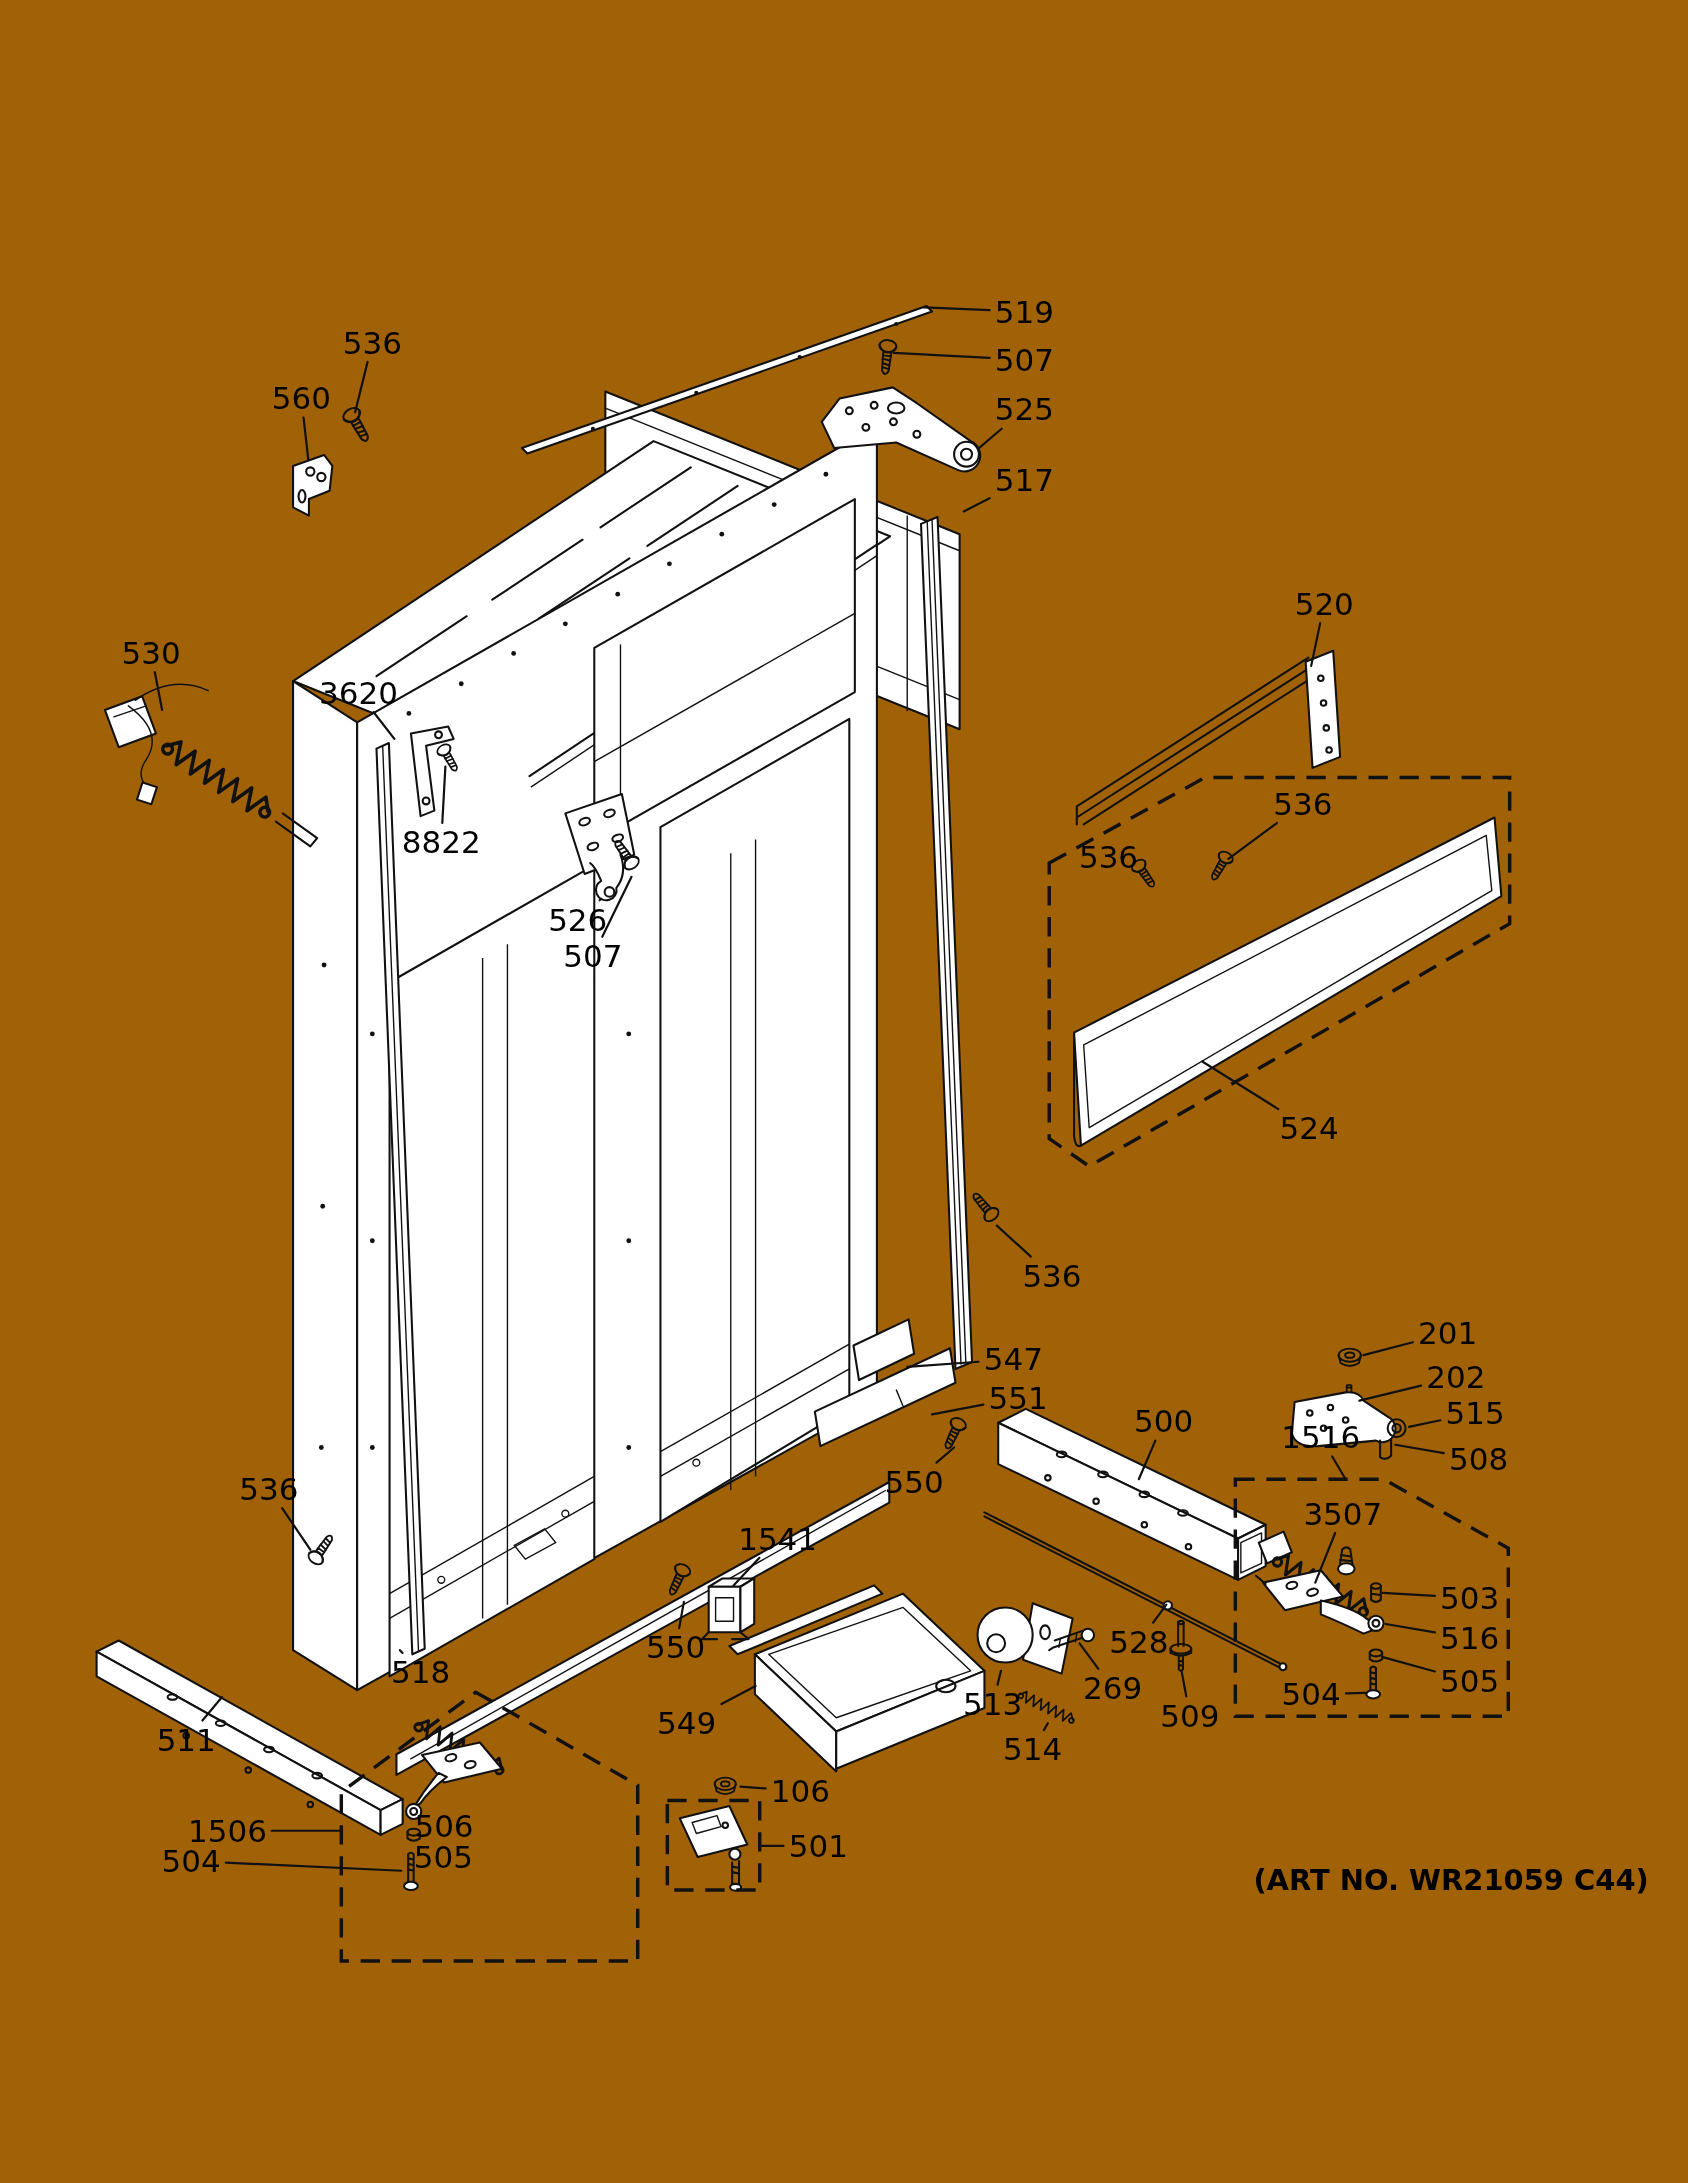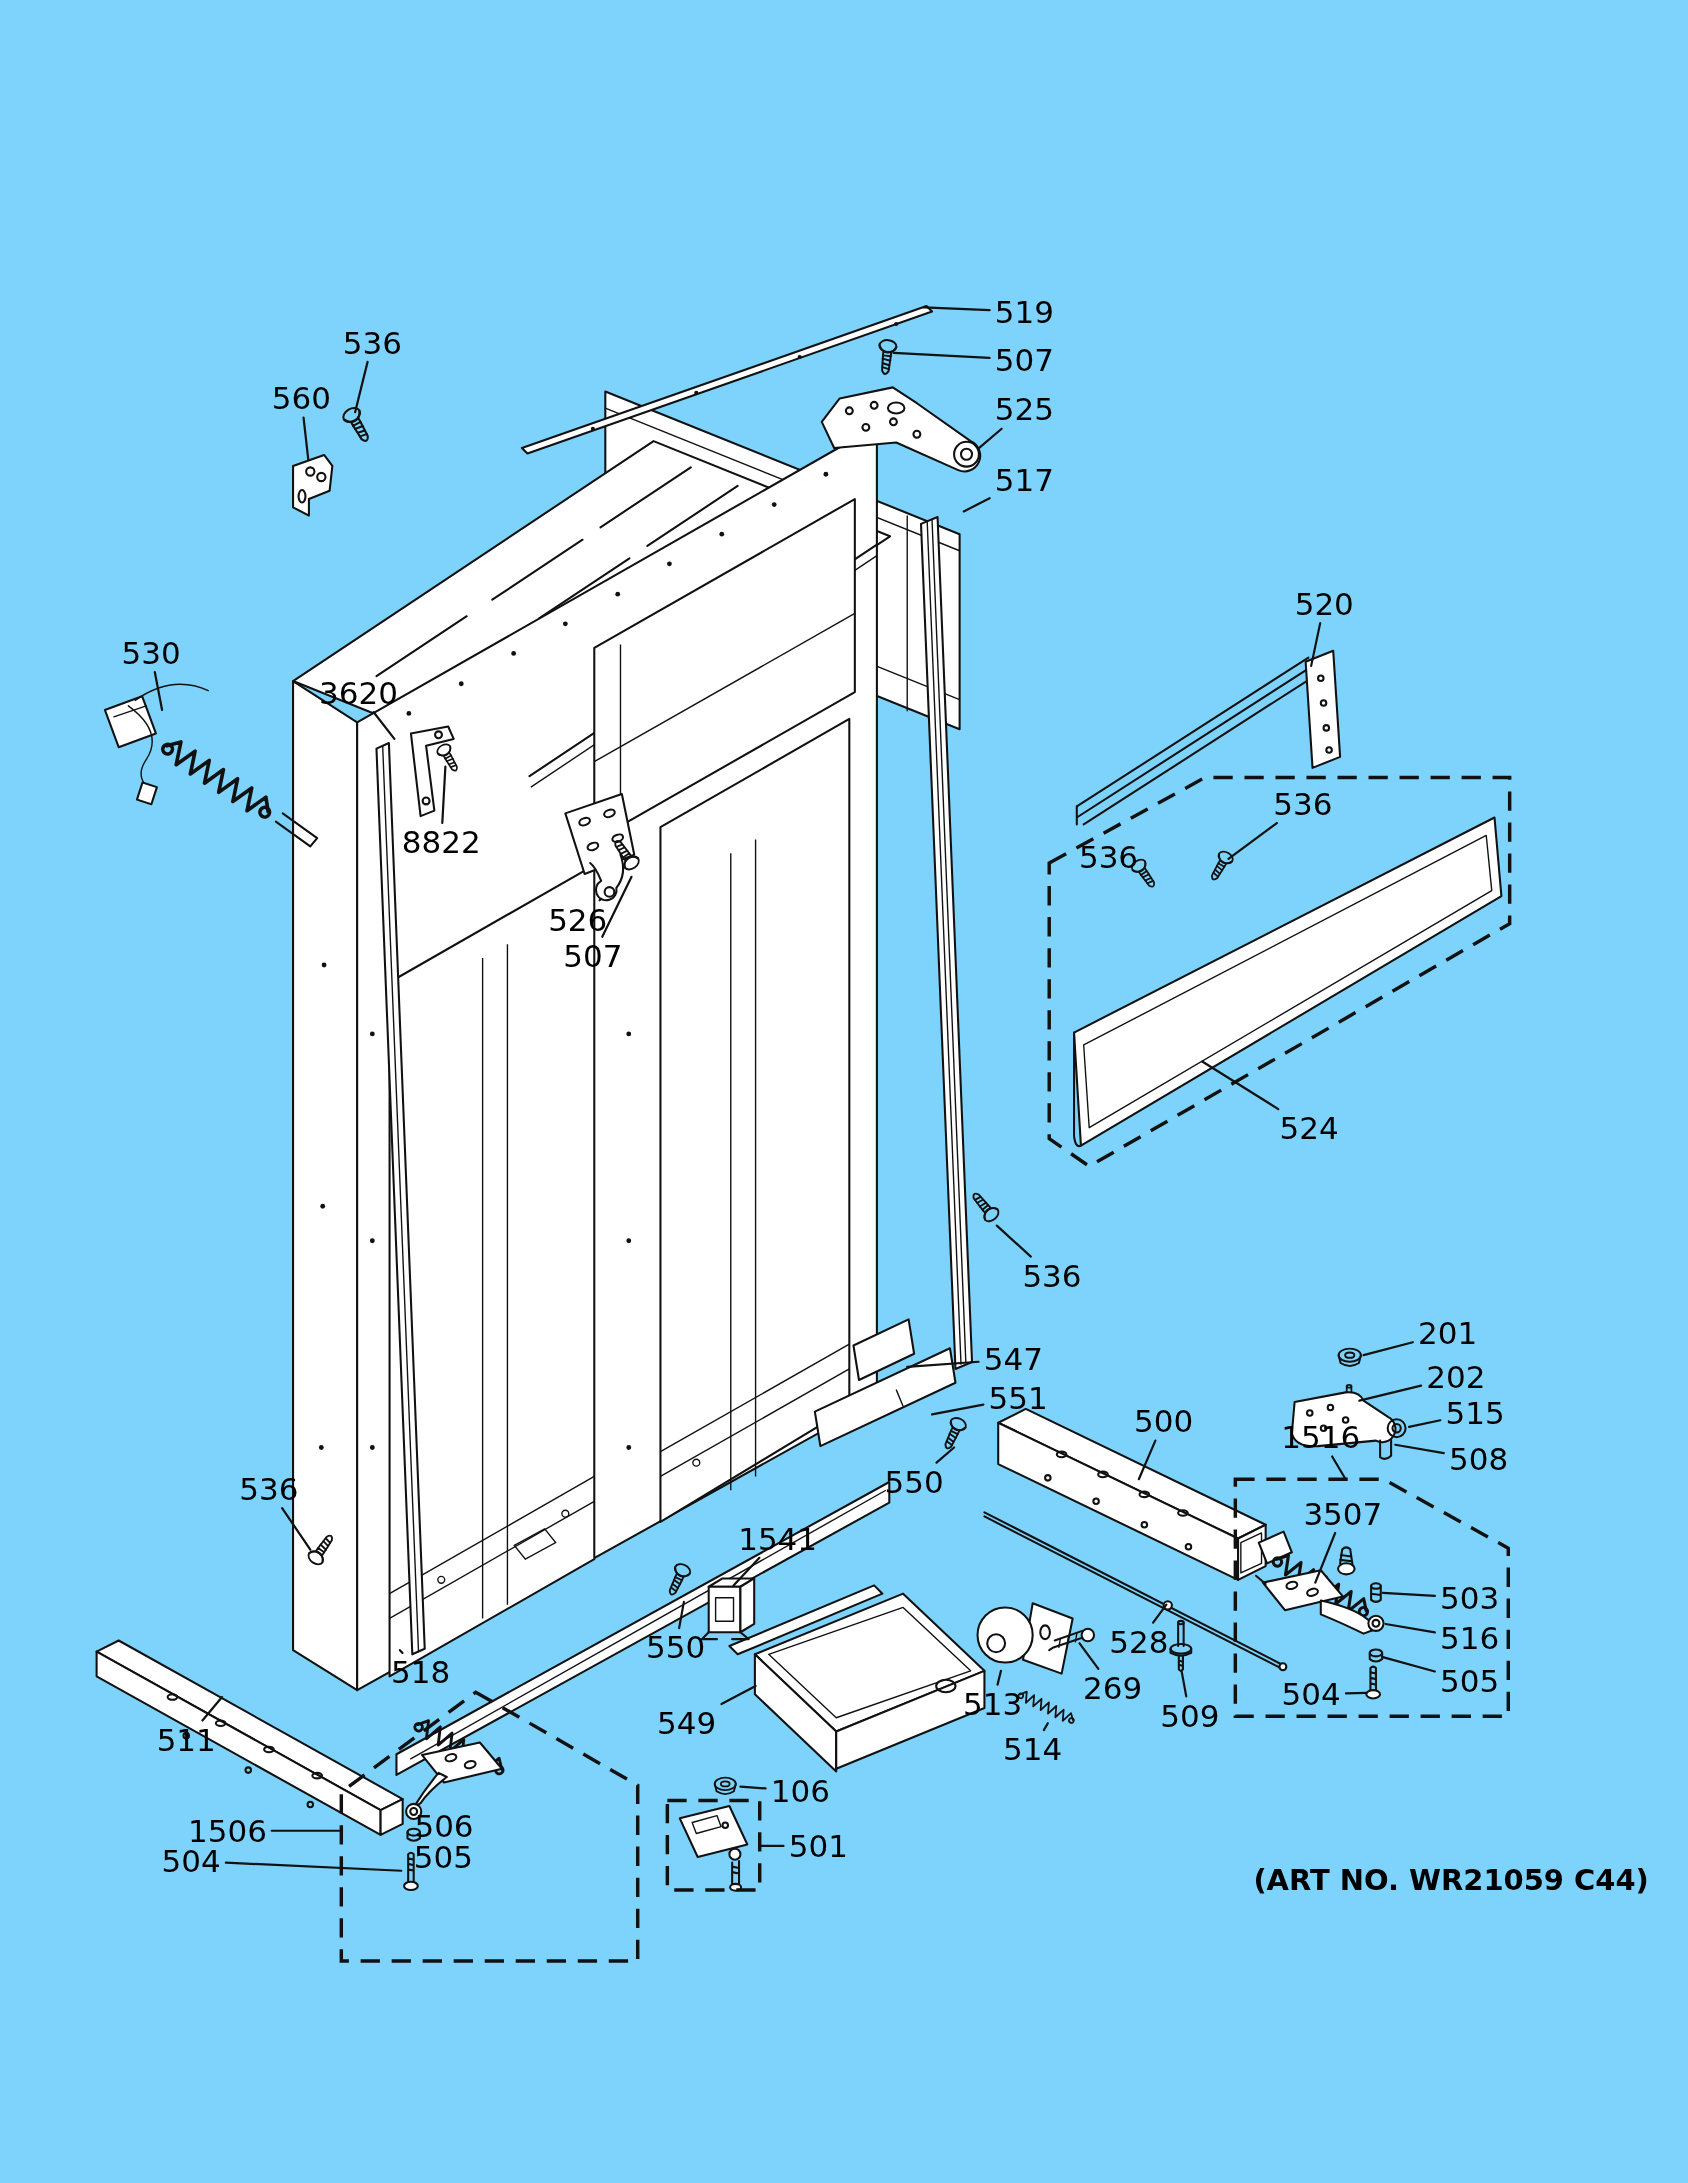--- a/index.html
+++ b/index.html
@@ -1,16 +1,16 @@
 <!DOCTYPE html>
 <html style="font-size:11px"><head>
 <meta charset="utf-8">
 <style>
   html,body{margin:0;padding:0;background:#ffffff;}
-  .stage{width:1689px;height:2183px;background:#7dd3fc;position:relative;font-family:"DejaVu Sans","Liberation Sans",sans-serif;}
+  .stage{width:1689px;height:2183px;background:#a16207;position:relative;font-family:"DejaVu Sans","Liberation Sans",sans-serif;}
   svg{display:block;width:1689px;height:2183px;}
   .ln{stroke:#111;fill:none;stroke-width:3;stroke-linejoin:round;stroke-linecap:round;}
   .fw{stroke:#111;fill:#fff;stroke-width:3;stroke-linejoin:round;}
   .thin{stroke:#111;fill:none;stroke-width:2;}
   .dash{stroke:#111;fill:none;stroke-width:5;stroke-dasharray:28 17;stroke-linecap:butt;}
   .dot{fill:#111;stroke:none;}
   .callout-text{font-family:"DejaVu Sans","Liberation Sans",sans-serif;font-size:45px;fill:#000;}
   .leader{stroke:#111;stroke-width:3.2;fill:none;stroke-linecap:round;}
   .artno{font-family:"DejaVu Sans","Liberation Sans",sans-serif;font-size:42px;font-weight:bold;fill:#000;}
 </style>

